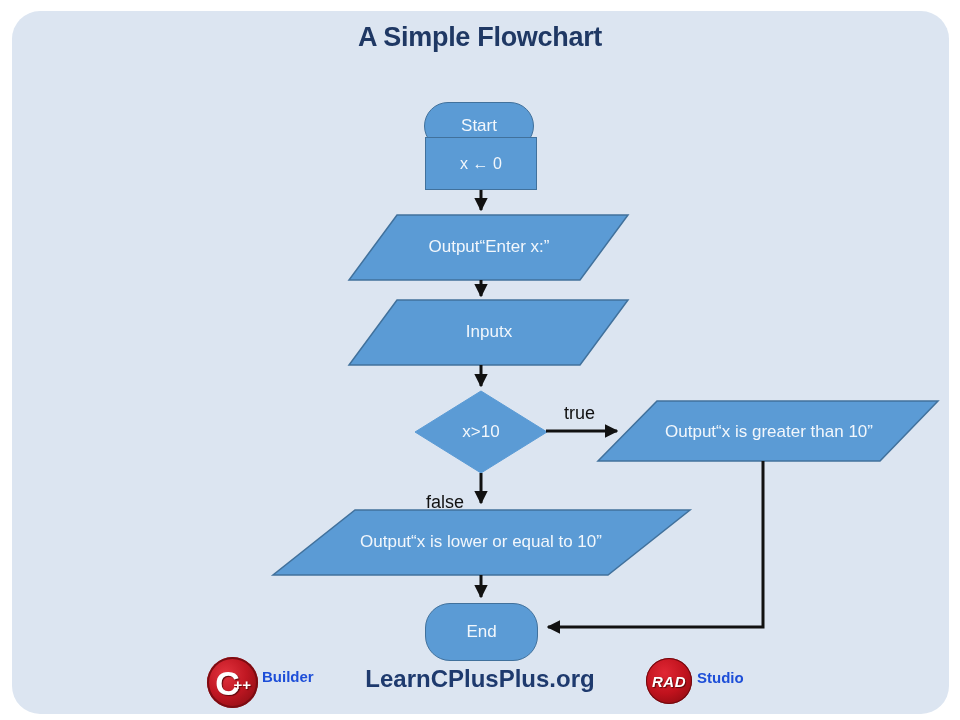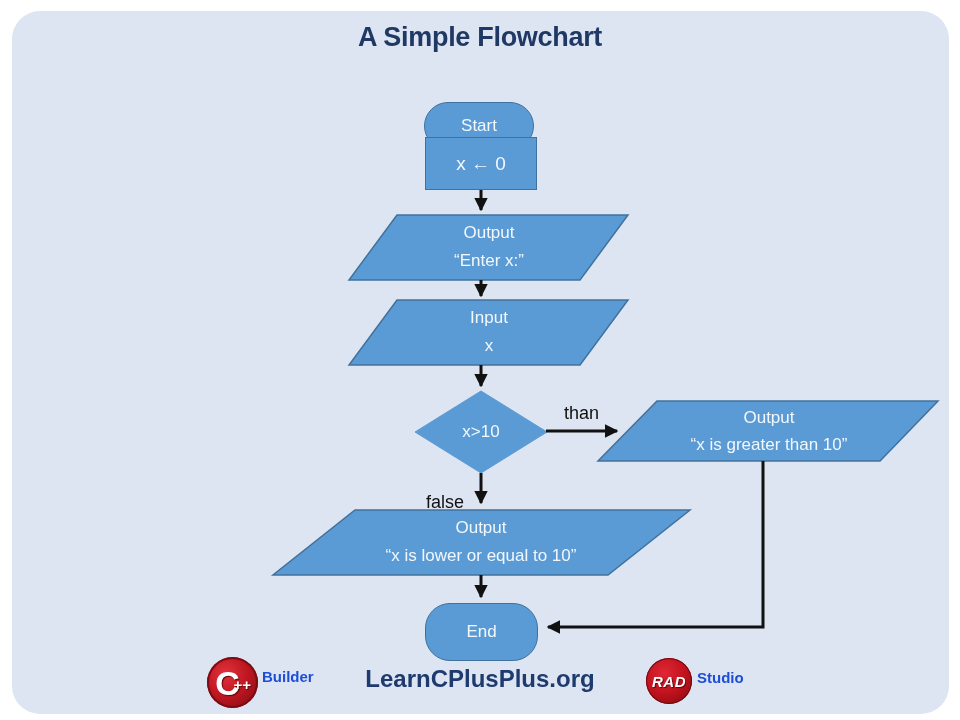--- a/index.html
+++ b/index.html
@@ -11,25 +11,25 @@
   .title { position:absolute; left:0; top:22px; width:960px; text-align:center;
            font-size:27px; font-weight:700; color:#1f3864; letter-spacing:-0.3px; }
   svg.layer { position:absolute; left:0; top:0; }
 
   
   .node { position:absolute; background:#5b9bd5; border:1.5px solid #41719c;
           display:flex; align-items:center; justify-content:center;
           color:#f2f7fc; font-size:17px; }
   .capsule { border-radius:25px; }
   .node-start { left:424px; top:62px;  width:110px; height:48px;margin-top:40px; }
-  .node-assign { left:425px; top:137px; width:112px; height:53px; font-size:19px; }
+  .node-assign { left:425px; top:137px; width:112px; height:53px; font-size:16px; }
   .node-end   { left:425px; top:603px; width:113px; height:58px; }
 
   
-  .overlay { position:absolute; display:flex; flex-direction:column;
+  .overlay { position:absolute; display:flex; flex-direction:row;
              align-items:center; justify-content:center;
              color:#f2f7fc; font-size:17px; line-height:28px; text-align:center;
              pointer-events:none; }
   .ov-enter   { left:369px; top:217px; width:240px; height:60px; }
   .ov-input   { left:369px; top:302px; width:240px; height:60px; }
   .ov-decision{ left:431px; top:419px; width:100px; height:26px; }
   .ov-greater { left:628px; top:403px; width:282px; height:56px; line-height:27px; }
   .ov-lower   { left:331px; top:512px; width:300px; height:60px; }
 
   .edge-label { position:absolute; color:#111111; font-size:18px; }
@@ -109,21 +109,21 @@
   </div>
   <div class="overlay ov-greater">
     <span>Output</span>
     <span>“x is greater than 10”</span>
   </div>
   <div class="overlay ov-lower">
     <span>Output</span>
     <span>“x is lower or equal to 10”</span>
   </div>
 
-  <div class="edge-label lbl-true">than</div>
+  <div class="edge-label lbl-true">true</div>
   <div class="edge-label lbl-false">false</div>
 
   <div class="logo logo-cpp">
     <span class="c">C</span>
     <span class="pp">++</span>
   </div>
   <div class="footer-item lbl-builder">Builder</div>
 
   <div class="site">LearnCPlusPlus.org</div>
 

